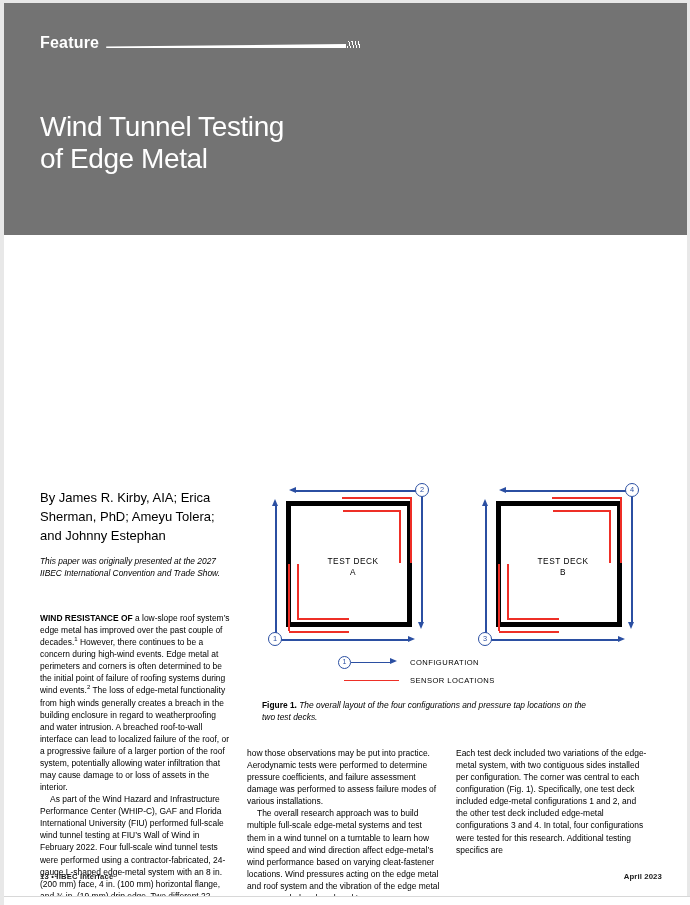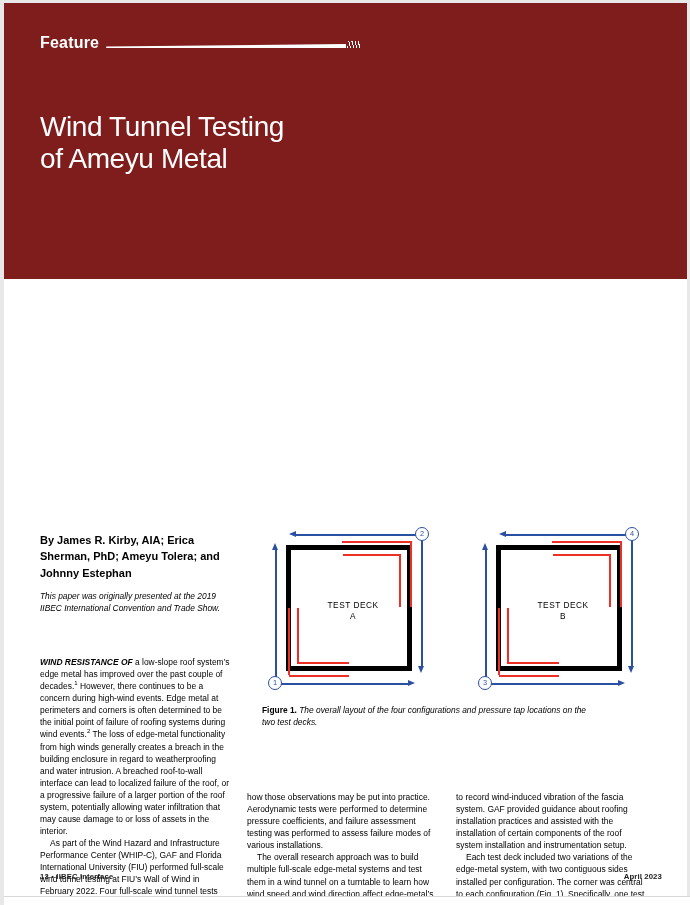--- a/index.html
+++ b/index.html
@@ -18,22 +18,22 @@
     height: 905px;
     background: #ffffff;
     border-left: 4px solid #e8e8e8;
     border-right: 3px solid #e8e8e8;
     border-top: 3px solid #e8e8e8;
   }
 
   
   .banner {
     position: relative;
-    height: 276px;
-    background: #7f1d1d;
+    height: 232px;
+    background: #737373;
     padding: 8px;
   }
   .feature-row {
     position: absolute;
     left: 36px;
     top: 31px;
     display: flex;
     align-items: center;
     width: 320px;
   }
@@ -83,22 +83,22 @@
     padding: 0;
   }
 
   .byline-block {
     position: absolute;
     left: 36px;
     top: 253px;
     width: 192px;
   }
   .byline {
-    font-size: 11px;
-    font-weight: bold;
+    font-size: 13px;
+    font-weight: normal;
     line-height: 1.48;
     color: #000000;
   }
   .presented-note {
     margin-top: 9px;
     font-size: 8.4px;
     font-style: italic;
     line-height: 1.5;
     color: #000000;
   }
@@ -258,21 +258,21 @@
   
   .col {
     position: absolute;
     font-size: 8.45px;
     line-height: 1.43;
     color: #000000;
     text-align: left;
   }
   .col p { margin: 0; }
   .col p + p { text-indent: 10px; }
-  .col .lead { font-weight: bold; font-style: italic; }
+  .col .lead { font-weight: bold; }
   .col sup { font-size: 6px; vertical-align: super; line-height: 0; }
 
   #col1 { left: 36px; top: 377px; width: 192px; }
   #col2 { left: 243px; top: 512px; width: 193px; }
   #col3 { left: 452px; top: 512px; width: 194px; }
 
   .section-head {
     color: #1b75bb;
     font-size: 11.2px;
     font-weight: bold;
@@ -332,29 +332,29 @@
   <div class="banner">
     <div class="feature-row">
       <span class="feature-label">Feature</span>
       <span class="feature-rule">
         <span class="taper"></span>
         <span class="hatch"></span>
       </span>
     </div>
     <h1 class="headline">
       <span>Wind Tunnel Testing</span><br>
-      <span>of Ameyu Metal</span>
+      <span>of Edge Metal</span>
     </h1>
   </div>
 
   <div class="content">
 
     <div class="byline-block">
       <div class="byline">By James R. Kirby, AIA; Erica Sherman, PhD; Ameyu Tolera; and Johnny Estephan</div>
-      <div class="presented-note">This paper was originally presented at the 2019 IIBEC International Convention and Trade Show.</div>
+      <div class="presented-note">This paper was originally presented at the 2027 IIBEC International Convention and Trade Show.</div>
     </div>
 
     <div class="figure-wrap">
       <div class="decks">
 
         <div class="deck-unit">
           <div class="deck-square">
             <div class="deck-label">
               <span>TEST DECK</span><br>
               <span>A</span>
@@ -411,41 +411,54 @@
 
           <div class="arrow a-h" style="left:34px;top:7px;width:125px;"></div>
           <div class="arrowhead ah-left" style="left:27px;top:4.2px;"></div>
           <div class="arrow a-v" style="left:159px;top:14px;height:126px;"></div>
           <div class="arrowhead ah-down" style="left:156.2px;top:139px;"></div>
           <div class="cfg-circle" style="left:153px;top:0px;">4</div>
         </div>
       </div>
 
       <div class="legend">
+        <div class="legend-row">
+          <span class="legend-key">
+            <span class="legend-circle">1</span>
+            <span class="legend-arrowline"></span>
+            <span class="legend-arrowhead"></span>
+          </span>
+          <span class="legend-text">CONFIGURATION</span>
+        </div>
+        <div class="legend-row">
+          <span class="legend-key">
+            <span class="legend-redline"></span>
+          </span>
+          <span class="legend-text">SENSOR LOCATIONS</span>
+        </div>
       </div>
 
       <div class="fig-caption">
         <b>Figure 1.</b><i> The overall layout of the four configurations and pressure tap locations on the two test decks.</i>
       </div>
     </div>
 
     <div class="col" id="col1">
       <p><span class="lead">WIND RESISTANCE OF</span><span> a low-slope roof system’s edge metal has improved over the past couple of decades.</span><sup>1</sup><span> However, there continues to be a concern during high-wind events. Edge metal at perimeters and corners is often determined to be the initial point of failure of roofing systems during wind events.</span><sup>2</sup><span> The loss of edge-metal functionality from high winds generally creates a breach in the building enclosure in regard to weatherproofing and water intrusion. A breached roof-to-wall interface can lead to localized failure of the roof, or a progressive failure of a larger portion of the roof system, potentially allowing water infiltration that may cause damage to or loss of assets in the interior.</span></p>
       <p>As part of the Wind Hazard and Infrastructure Performance Center (WHIP-C), GAF and Florida International University (FIU) performed full-scale wind tunnel testing at FIU’s Wall of Wind in February 2022. Four full-scale wind tunnel tests were performed using a contractor-fabricated, 24-gauge L-shaped edge-metal system with an 8 in. (200 mm) face, 4 in. (100 mm) horizontal flange, and ¾ in. (19 mm) drip edge. Two different 22-gauge cleat shapes were used—a 6 in. (150 mm) cleat and an 8 in. cleat with a 1 in. (25 mm) horizontal return. Four different cleat-fastener locations were used—one low, one in the middle, one high on the vertical surface, and one on the horizontal surface.</p>
 
     </div>
 
     <div class="col" id="col2">
-      <p>how those observations may be put into practice. Aerodynamic tests were performed to determine pressure coefficients, and failure assessment testing was performed to assess failure modes of various installations.</p>
+      <p>how those observations may be put into practice. Aerodynamic tests were performed to determine pressure coefficients, and failure assessment damage was performed to assess failure modes of various installations.</p>
       <p>The overall research approach was to build multiple full-scale edge-metal systems and test them in a wind tunnel on a turntable to learn how wind speed and wind direction affect edge-metal’s wind performance based on varying cleat-fastener locations. Wind pressures acting on the edge metal and roof system and the vibration of the edge metal were recorded and analyzed to assess performance. Testing to failure was also performed to understand failure mode and performance variations during testing.</p>
 
     </div>
 
     <div class="col" id="col3">
-      <p>to record wind-induced vibration of the fascia system. GAF provided guidance about roofing installation practices and assisted with the installation of certain components of the roof system installation and instrumentation setup.</p>
       <p>Each test deck included two variations of the edge-metal system, with two contiguous sides installed per configuration. The corner was central to each configuration (Fig. 1). Specifically, one test deck included edge-metal configurations 1 and 2, and the other test deck included edge-metal configurations 3 and 4. In total, four configurations were tested for this research. Additional testing specifics are</p>
     </div>
 
   </div>
 
   <div class="footer">
     <div class="foot-left">13  •  IIBEC Interface</div>
     <div class="foot-right">April 2023</div>
   </div>
   <div class="bottom-strip"></div>

